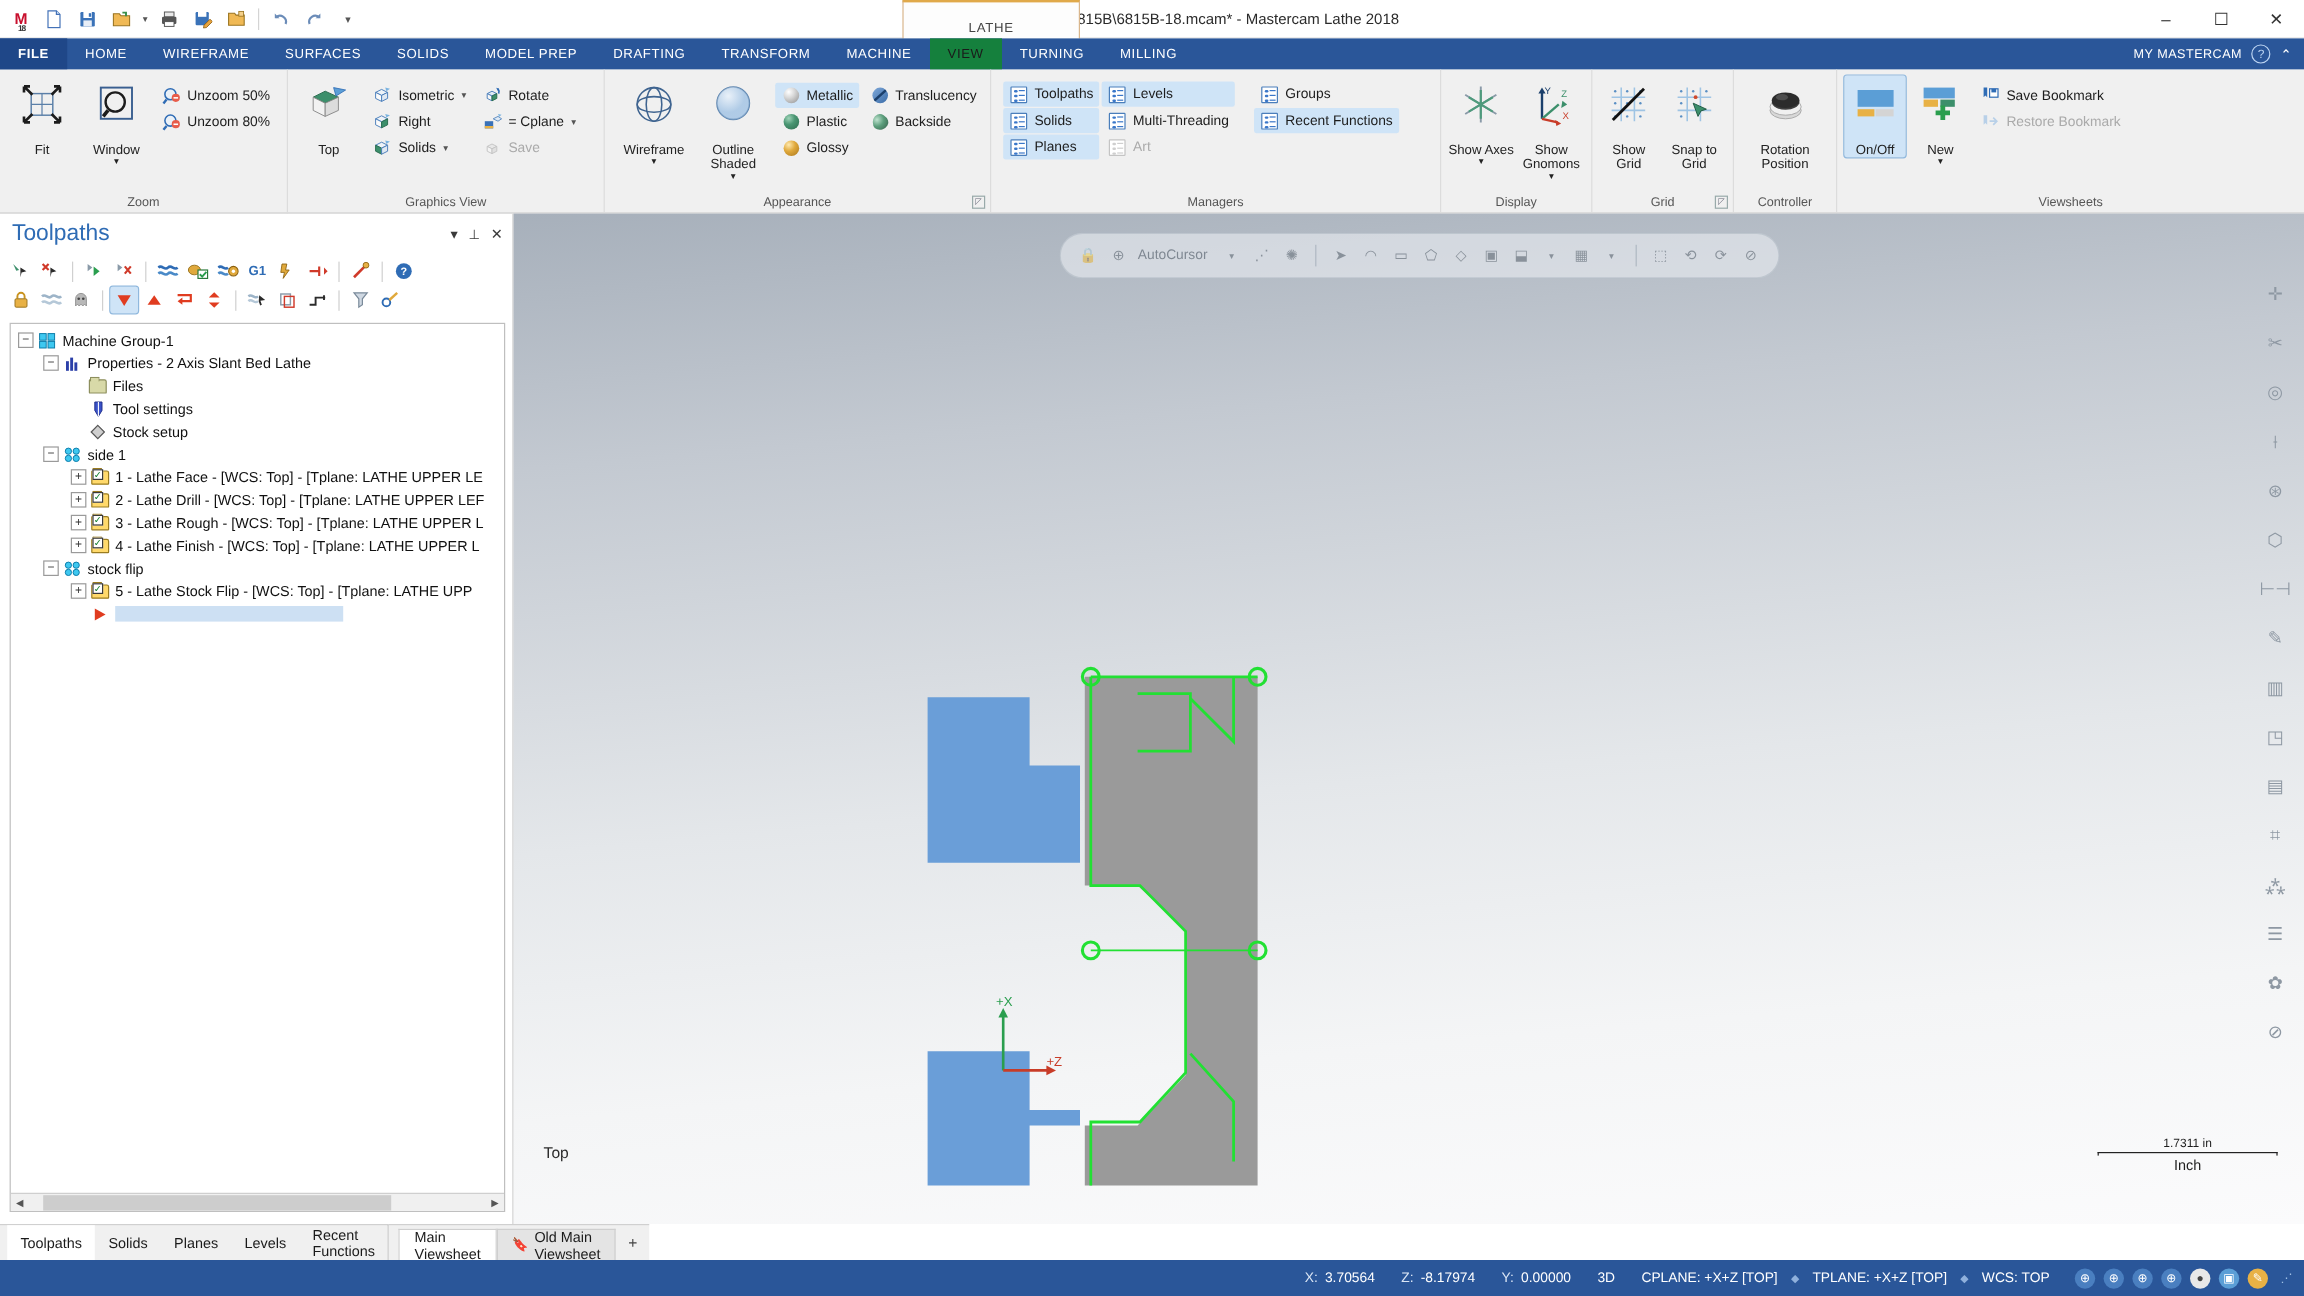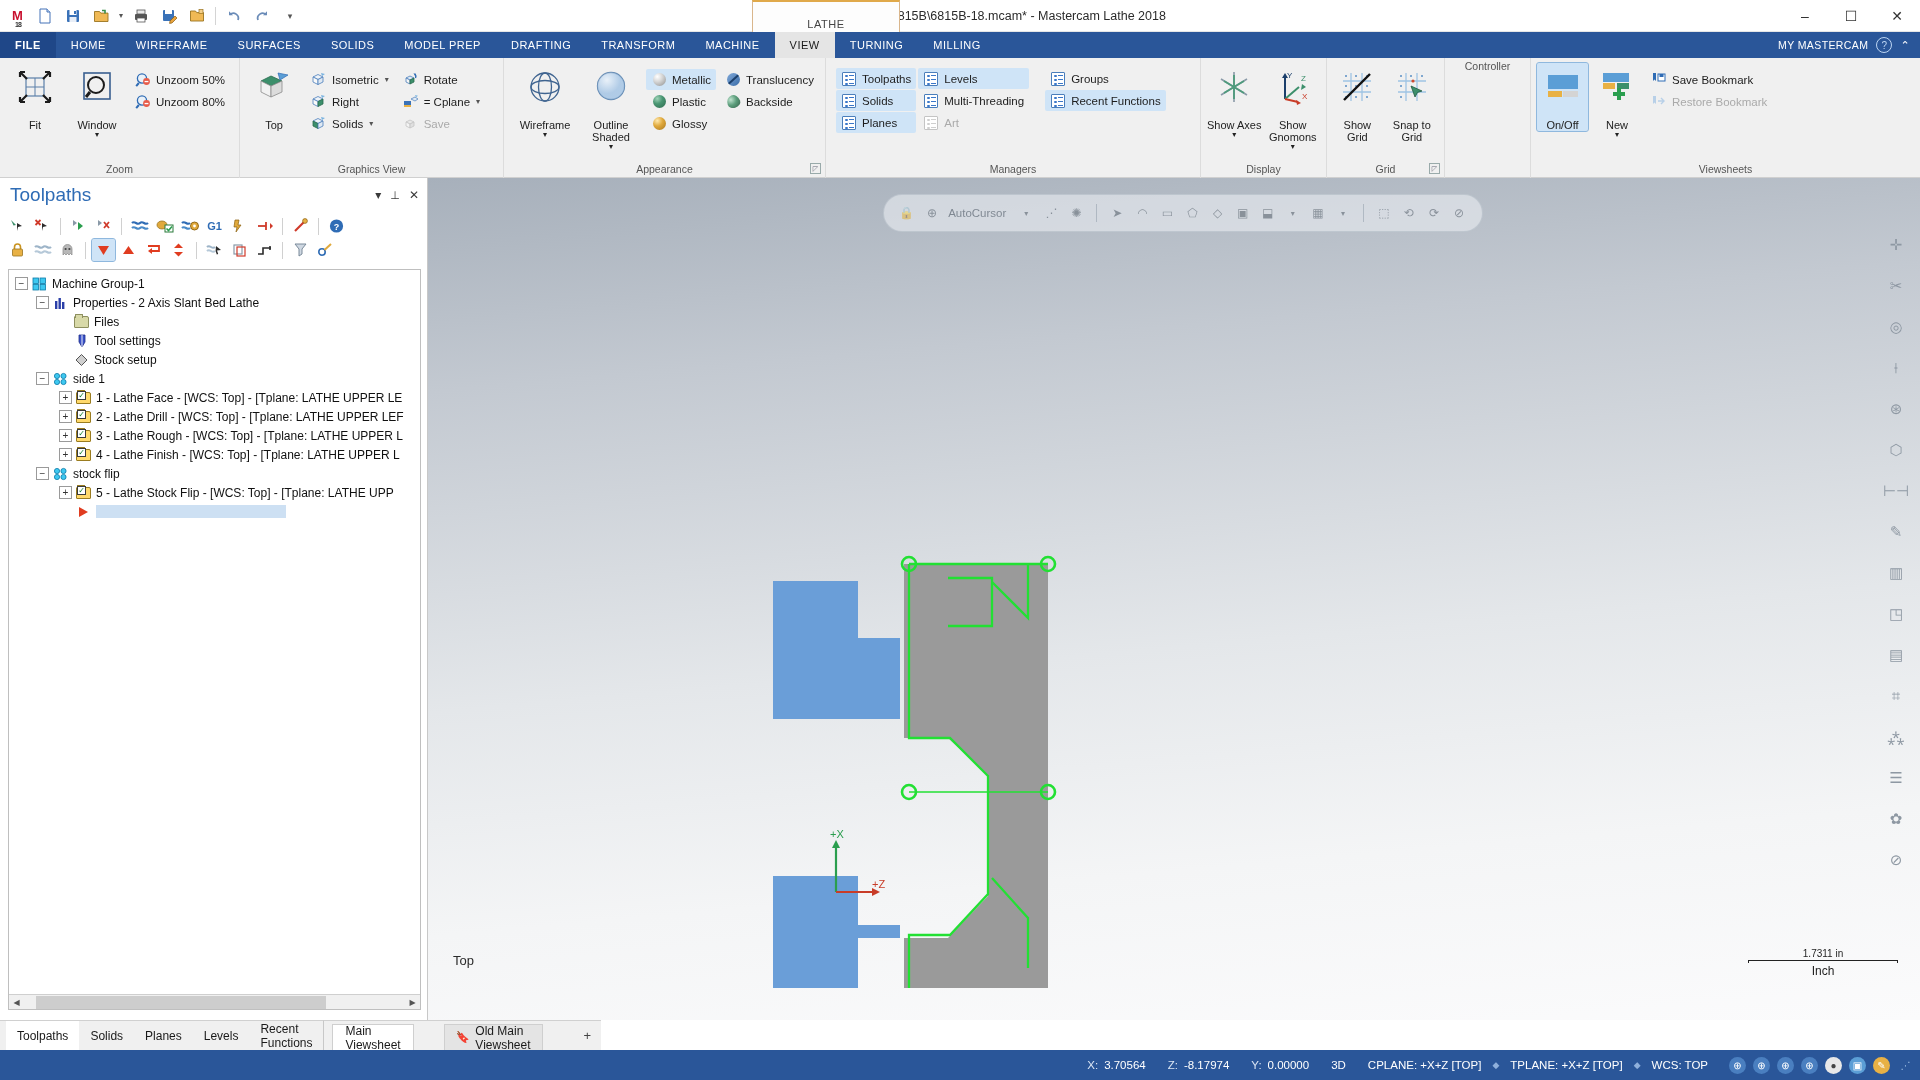--- a/index.html
+++ b/index.html
@@ -33,21 +33,21 @@
   .wbtns { margin-left:auto; display:flex; height:32px; }
   .wbtn { width:46px; height:32px; display:flex; align-items:center; justify-content:center;
           font-size:14px; color:#333; }
 
   
   .ribbon-tabs { height:26px; background:#2a5699; display:flex; align-items:stretch; flex:0 0 26px;
                  position:relative; }
   .rtab { padding:0 15px; display:flex; align-items:center; font-size:11px; color:#ffffff;
           letter-spacing:.5px; cursor:default; }
   .rtab.file { background:#1f4788; font-weight:bold; }
-  .rtab.active { background:#e5e5e5; color:#1a1a1a; }
+  .rtab.active { background:#15803d; color:#1a1a1a; }
   .ribbon-right { margin-left:auto; display:flex; align-items:center; gap:8px; padding-right:10px;
                   color:#fff; font-size:10.5px; letter-spacing:.4px; }
   .help-circ { width:16px; height:16px; border-radius:50%; border:1.5px solid #bcd4f2;
                display:flex; align-items:center; justify-content:center; font-size:10px; color:#bcd4f2; }
 
   
   .ribbon { height:120px; background:#f0f0f0; border-bottom:1px solid #d0d0d0;
             display:flex; flex:0 0 120px; position:relative; }
   .rgroup { display:flex; flex-direction:column; position:relative; height:120px;
             border-right:1px solid #dcdcdc; }
@@ -163,21 +163,21 @@
   .axis-gnomon { position:absolute; left:400px; bottom:120px; width:60px; height:70px; }
   .view-label { position:absolute; left:25px; bottom:52px; font-size:13px; color:#2b2b2b; }
   .scalebar { position:absolute; right:22px; bottom:42px; text-align:center; width:150px; }
   .scalebar .num { font-size:10px; color:#1e1e1e; }
   .scalebar .line { height:3px; border-left:1px solid #222; border-right:1px solid #222;
                     border-top:1px solid #222; margin:1px 0 1px 0; }
   .scalebar .unit { font-size:12px; color:#1e1e1e; }
 
   
   .vs-strip { height:30px; background:#f0f0f0; border-top:1px solid #d0d0d0; display:flex;
-              align-items:stretch; padding-left:8px; flex:0 0 30px;gap:30px; }
+              align-items:stretch; padding-left:8px; flex:0 0 30px; }
   .vs-tab { display:flex; align-items:center; gap:5px; padding:0 12px; font-size:12px; color:#1a1a1a;
             background:#e4e4e4; border:1px solid #cfcfcf; border-bottom:none; margin-top:3px; cursor:default; }
   .vs-tab.active { background:#ffffff; }
   .vs-plus { display:flex; align-items:center; padding:0 10px; font-size:13px; color:#444; }
 
   
   .status { height:30px; background:#2a5699; display:flex; align-items:center; color:#fff;
             font-size:11.5px; flex:0 0 30px; padding-right:6px; }
   .st-pad { flex:1; }
   .st-item { display:flex; align-items:center; gap:6px; padding:0 11px; white-space:nowrap; }
@@ -702,20 +702,34 @@
           <div class="lbl">Snap to Grid</div>
         </div>
       </div>
       <div class="rgroup-title">
         <span>Grid</span>
         <span class="dlg">◸</span>
       </div>
     </div>
 
     <div class="rgroup" style="width:86px;">
+      <div class="rgroup-body" style="justify-content:center;">
+        <div class="bigbtn" style="width:70px;">
+          <div class="glyph">
+            <svg width="40" height="34" viewBox="0 0 40 34">
+              <ellipse cx="20" cy="22" rx="13" ry="7" fill="#d8d8d8" stroke="#a8a8a8" stroke-width=".8"></ellipse>
+              <ellipse cx="20" cy="19" rx="13" ry="7" fill="#f0f0f0" stroke="#a8a8a8" stroke-width=".8"></ellipse>
+              <ellipse cx="20" cy="15" rx="11.5" ry="6.5" fill="#3f3f3f"></ellipse>
+              <ellipse cx="20" cy="13.5" rx="11.5" ry="6.5" fill="#2c2c2c"></ellipse>
+              <ellipse cx="17" cy="11" rx="5" ry="2.6" fill="#4e4e4e"></ellipse>
+            </svg>
+          </div>
+          <div class="lbl">Rotation Position</div>
+        </div>
+      </div>
       <div class="rgroup-title">Controller</div>
     </div>
 
     <div class="rgroup" style="flex:1; border-right:none;">
       <div class="rgroup-body">
         <div class="bigbtn sel" style="width:51px;">
           <div class="glyph">
             <svg width="34" height="30" viewBox="0 0 34 30">
               <rect x="2" y="3" width="30" height="14" fill="#5b9ed6"></rect>
               <rect x="2" y="19" width="14" height="6" fill="#e8b145"></rect>

